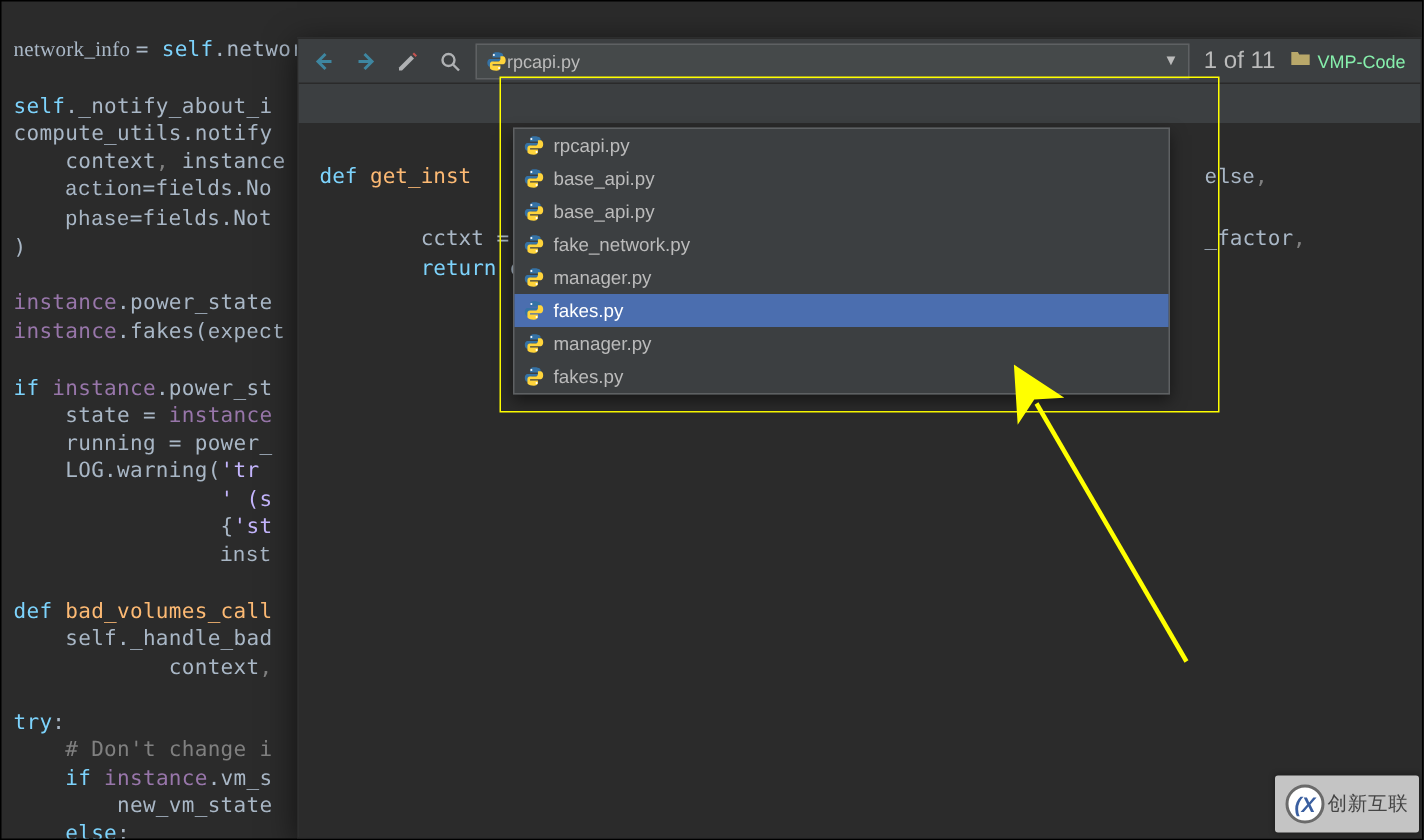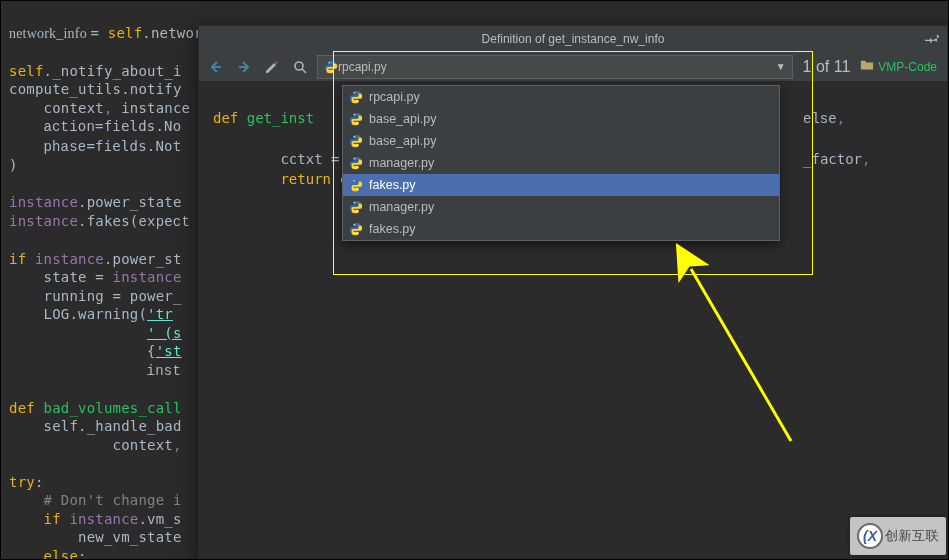--- a/index.html
+++ b/index.html
@@ -15,23 +15,23 @@
     border: 1px solid #000;
   }
   .editor {
     position: absolute;
     top: 0; left: 0; right: 0; bottom: 0;
     padding: 4px 8px;
     white-space: pre;
     line-height: 18.5px;
     letter-spacing: 0.2px;
   }
-  .k   { color: #eab308; }
-  .s   { color: #5eead4; text-decoration: underline; }
-  .nm  { color: #22c55e; }
+  .k   { color: #7dd3fc; }
+  .s   { color: #c4b5fd; }
+  .nm  { color: #fdba74; }
   .var { color: #a9b7c6; font-family: Liberation Serif, serif; }
   .fld { color: #9876aa; }
   .cm  { color: #808080; }
   .prm { color: #a9b7c6; font-family: Liberation Mono, monospace; }
   .grey { color: #808080; }
 
   
   .popup {
     position: absolute;
     left: 197px;
@@ -91,21 +91,21 @@
     font-size: 10px;
     color: #bbbbbb;
   }
   .counter {
     color: #bbbbbb;
     font-size: 16px;
     padding: 0 4px;
   }
   .crumb {
     display: flex; align-items: center; gap: 4px;
-    color: #22c55e;
+    color: #86efac;
     font-size: 12px;
     padding-right: 4px;
   }
   .py-icon {
     width: 14px; height: 14px;
     display: inline-flex;
     align-items: center; justify-content: center;
   }
   .folder-icon { color:#b9a86a; }
 
@@ -230,28 +230,20 @@
 
 <span><span class="k">try</span><span>:</span></span>
 <span><span>    </span><span class="cm"># Don't change i</span></span>
 <span><span>    </span><span class="k">if </span><span class="fld">instance</span><span>.vm_s</span></span>
 <span><span>        new_vm_state</span></span>
 <span><span>    </span><span class="k">else</span><span>:</span></span>
 </div>
 
 <div class="popup">
 
-  <div class="popup-titlebar">
-    <span>Definition of get_instance_nw_info</span>
-    <span class="pin-icon">
-      <svg width="14" height="14" viewBox="0 0 16 16">
-          <path fill="#bbbbbb" d="M9 1l6 6-2 .5-2.5 2.5.5 4-2-2L4 17l-1-1 5-5-2-2 4 .5L12.5 3 13 1z" transform="rotate(45 8 8)"></path>
-        </svg>
-    </span>
-  </div>
 
   <div class="popup-toolbar">
     <div class="tool-btn">
       <svg width="16" height="16" viewBox="0 0 16 16">
           <path fill="none" stroke="#3e86a0" stroke-width="2" d="M9 3 4 8l5 5M4 8h9"></path>
         </svg>
     </div>
     <div class="tool-btn">
       <svg width="16" height="16" viewBox="0 0 16 16">
           <path fill="none" stroke="#3e86a0" stroke-width="2" d="M7 3l5 5-5 5M12 8H3"></path>
@@ -332,20 +324,31 @@
     <div class="dropdown-item">
       <span class="py-icon pyglyph">
         <svg width="14" height="14" viewBox="0 0 16 16">
           <path fill="#3572A5" d="M8 1c-3 0-3 2-3 2v2h6v1H3s-2 0-2 3 2 3 2 3h2v-2s0-2 2-2h4s2 0 2-2V3s0-2-5-2z"></path>
           <circle cx="6" cy="3" r="0.8" fill="#fff"></circle>
           <path fill="#FFD43B" d="M8 15c3 0 3-2 3-2v-2H5v-1h8s2 0 2-3-2-3-2-3h-2v2s0 2-2 2H5s-2 0-2 2v3s0 2 5 2z"></path>
           <circle cx="10" cy="13" r="0.8" fill="#fff"></circle>
         </svg>
       </span>
       <span>base_api.py</span>
+    </div>
+    <div class="dropdown-item">
+      <span class="py-icon pyglyph">
+        <svg width="14" height="14" viewBox="0 0 16 16">
+          <path fill="#3572A5" d="M8 1c-3 0-3 2-3 2v2h6v1H3s-2 0-2 3 2 3 2 3h2v-2s0-2 2-2h4s2 0 2-2V3s0-2-5-2z"></path>
+          <circle cx="6" cy="3" r="0.8" fill="#fff"></circle>
+          <path fill="#FFD43B" d="M8 15c3 0 3-2 3-2v-2H5v-1h8s2 0 2-3-2-3-2-3h-2v2s0 2-2 2H5s-2 0-2 2v3s0 2 5 2z"></path>
+          <circle cx="10" cy="13" r="0.8" fill="#fff"></circle>
+        </svg>
+      </span>
+      <span>fake_network.py</span>
     </div>
     <div class="dropdown-item">
       <span class="py-icon pyglyph">
         <svg width="14" height="14" viewBox="0 0 16 16">
           <path fill="#3572A5" d="M8 1c-3 0-3 2-3 2v2h6v1H3s-2 0-2 3 2 3 2 3h2v-2s0-2 2-2h4s2 0 2-2V3s0-2-5-2z"></path>
           <circle cx="6" cy="3" r="0.8" fill="#fff"></circle>
           <path fill="#FFD43B" d="M8 15c3 0 3-2 3-2v-2H5v-1h8s2 0 2-3-2-3-2-3h-2v2s0 2-2 2H5s-2 0-2 2v3s0 2 5 2z"></path>
           <circle cx="10" cy="13" r="0.8" fill="#fff"></circle>
         </svg>
       </span>

